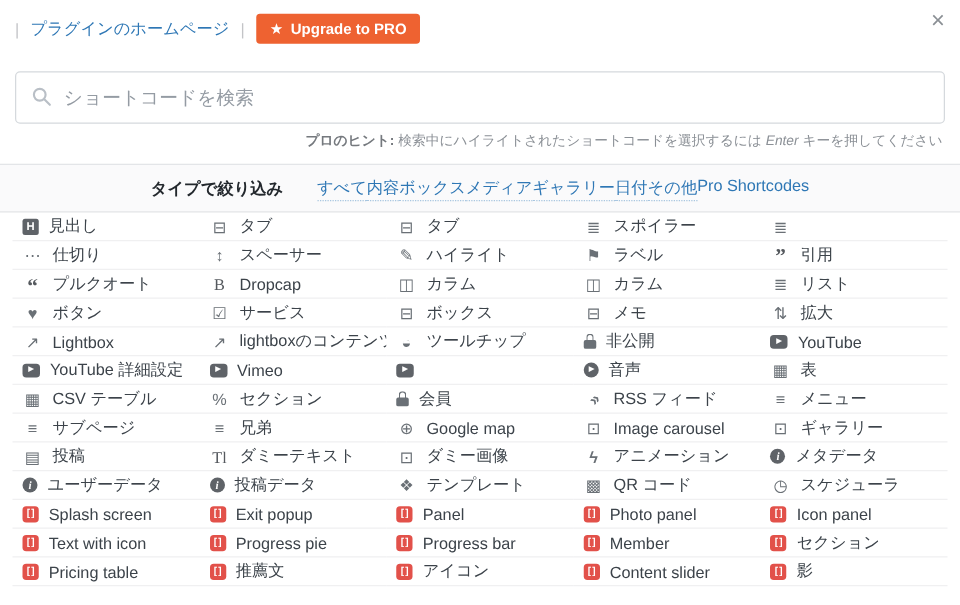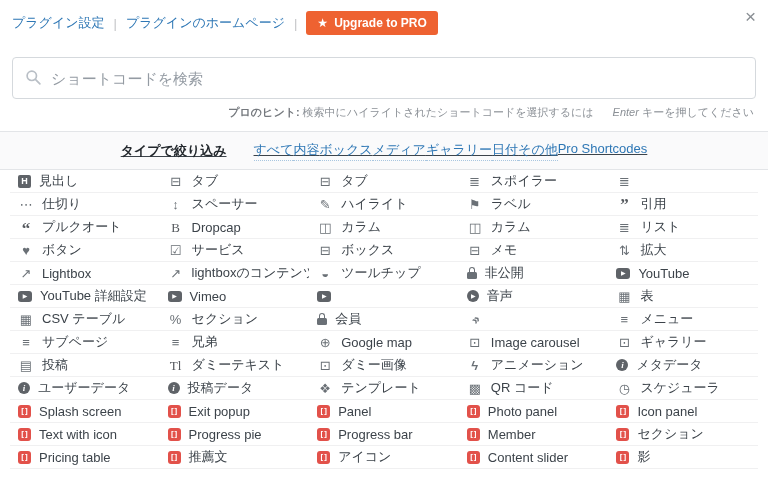--- a/index.html
+++ b/index.html
@@ -22,26 +22,26 @@
   .search-wrap{margin:24px 12px 0 12px;position:relative;}
   .search-wrap svg{position:absolute;left:13px;top:12px;}
   .search-input{
     width:100%;box-sizing:border-box;height:42px;border:1px solid #d5d9dd;border-radius:4px;
     padding:0 12px 0 38px;font-size:15px;color:#333;font-family:inherit;outline:none;
   }
   .search-input::placeholder{color:#949ba3;opacity:1;}
   
   .hint{margin:6px 14px 0 12px;text-align:right;font-size:11px;color:#8b9096;}
   .hint b{color:#75797e;}
-  .hint i{font-style:italic;margin-left:16px;}
+  .hint i{font-style:italic;}
   
   .band{
     margin-top:11px;height:37px;background:#fafafb;
     border-top:1px solid #e3e5e8;border-bottom:1px solid #e3e5e8;
-    display:flex;align-items:center;justify-content:center;gap:27px;font-size:13px;text-decoration:underline;
+    display:flex;align-items:center;justify-content:center;gap:27px;font-size:13px;
   }
   .band .ftitle{font-weight:bold;color:#23282d;}
   .band a{color:#2e77b5;text-decoration:none;border-bottom:1px dotted #a8c6e0;padding-bottom:1px;cursor:pointer;}
   .band a.nounder{border-bottom:none;}
   
   .grid{margin:0 10px;display:grid;grid-template-columns:repeat(5,1fr);}
   .cell{
     display:flex;align-items:center;gap:8px;height:22px;padding:0 4px 0 8px;
     border-bottom:1px solid #f0f0f1;cursor:pointer;white-space:nowrap;overflow:hidden;
   }
@@ -67,21 +67,20 @@
   .i-lock-icon::before{content:"";position:absolute;top:0;left:2px;width:6px;height:6px;box-sizing:border-box;border:1.5px solid #6a7076;border-bottom:none;border-radius:3px 3px 0 0;}
   .i-lock-icon::after{content:"";position:absolute;bottom:1px;left:0;width:10px;height:7px;background:#6a7076;border-radius:1.5px;}
   .i-user-icon{position:relative;width:11px;height:13px;}
   .i-user-icon::before{content:"";position:absolute;top:0;left:3px;width:5px;height:5px;border-radius:50%;background:#6a7076;}
   .i-user-icon::after{content:"";position:absolute;bottom:1px;left:1px;width:9px;height:5px;border-radius:4px 4px 1px 1px;background:#6a7076;}
 </style>
 </head>
 <body>
 
 <div class="hdr">
-  <a>プラグイン設定</a>
   <span class="sep">|</span>
   <a>プラグインのホームページ</a>
   <span class="sep">|</span>
   <button class="upgrade-btn">
     <span>★</span>
     <span>Upgrade to PRO</span>
   </button>
 </div>
 
 <span class="close-x">×</span>
@@ -238,20 +237,21 @@
     <div class="cell">
       <span class="icon i-link-icon">%</span>
       <span class="lbl">セクション</span>
     </div>
     <div class="cell">
       <span class="icon i-lock-icon"></span>
       <span class="lbl">会員</span>
     </div>
     <div class="cell">
       <span class="icon i-rss-icon">»</span>
+      <span class="lbl">RSS フィード</span>
     </div>
     <div class="cell">
       <span class="icon i-menu-icon">≡</span>
       <span class="lbl">メニュー</span>
     </div>
     <div class="cell">
       <span class="icon i-menu-icon">≡</span>
       <span class="lbl">サブページ</span>
     </div>
     <div class="cell">

